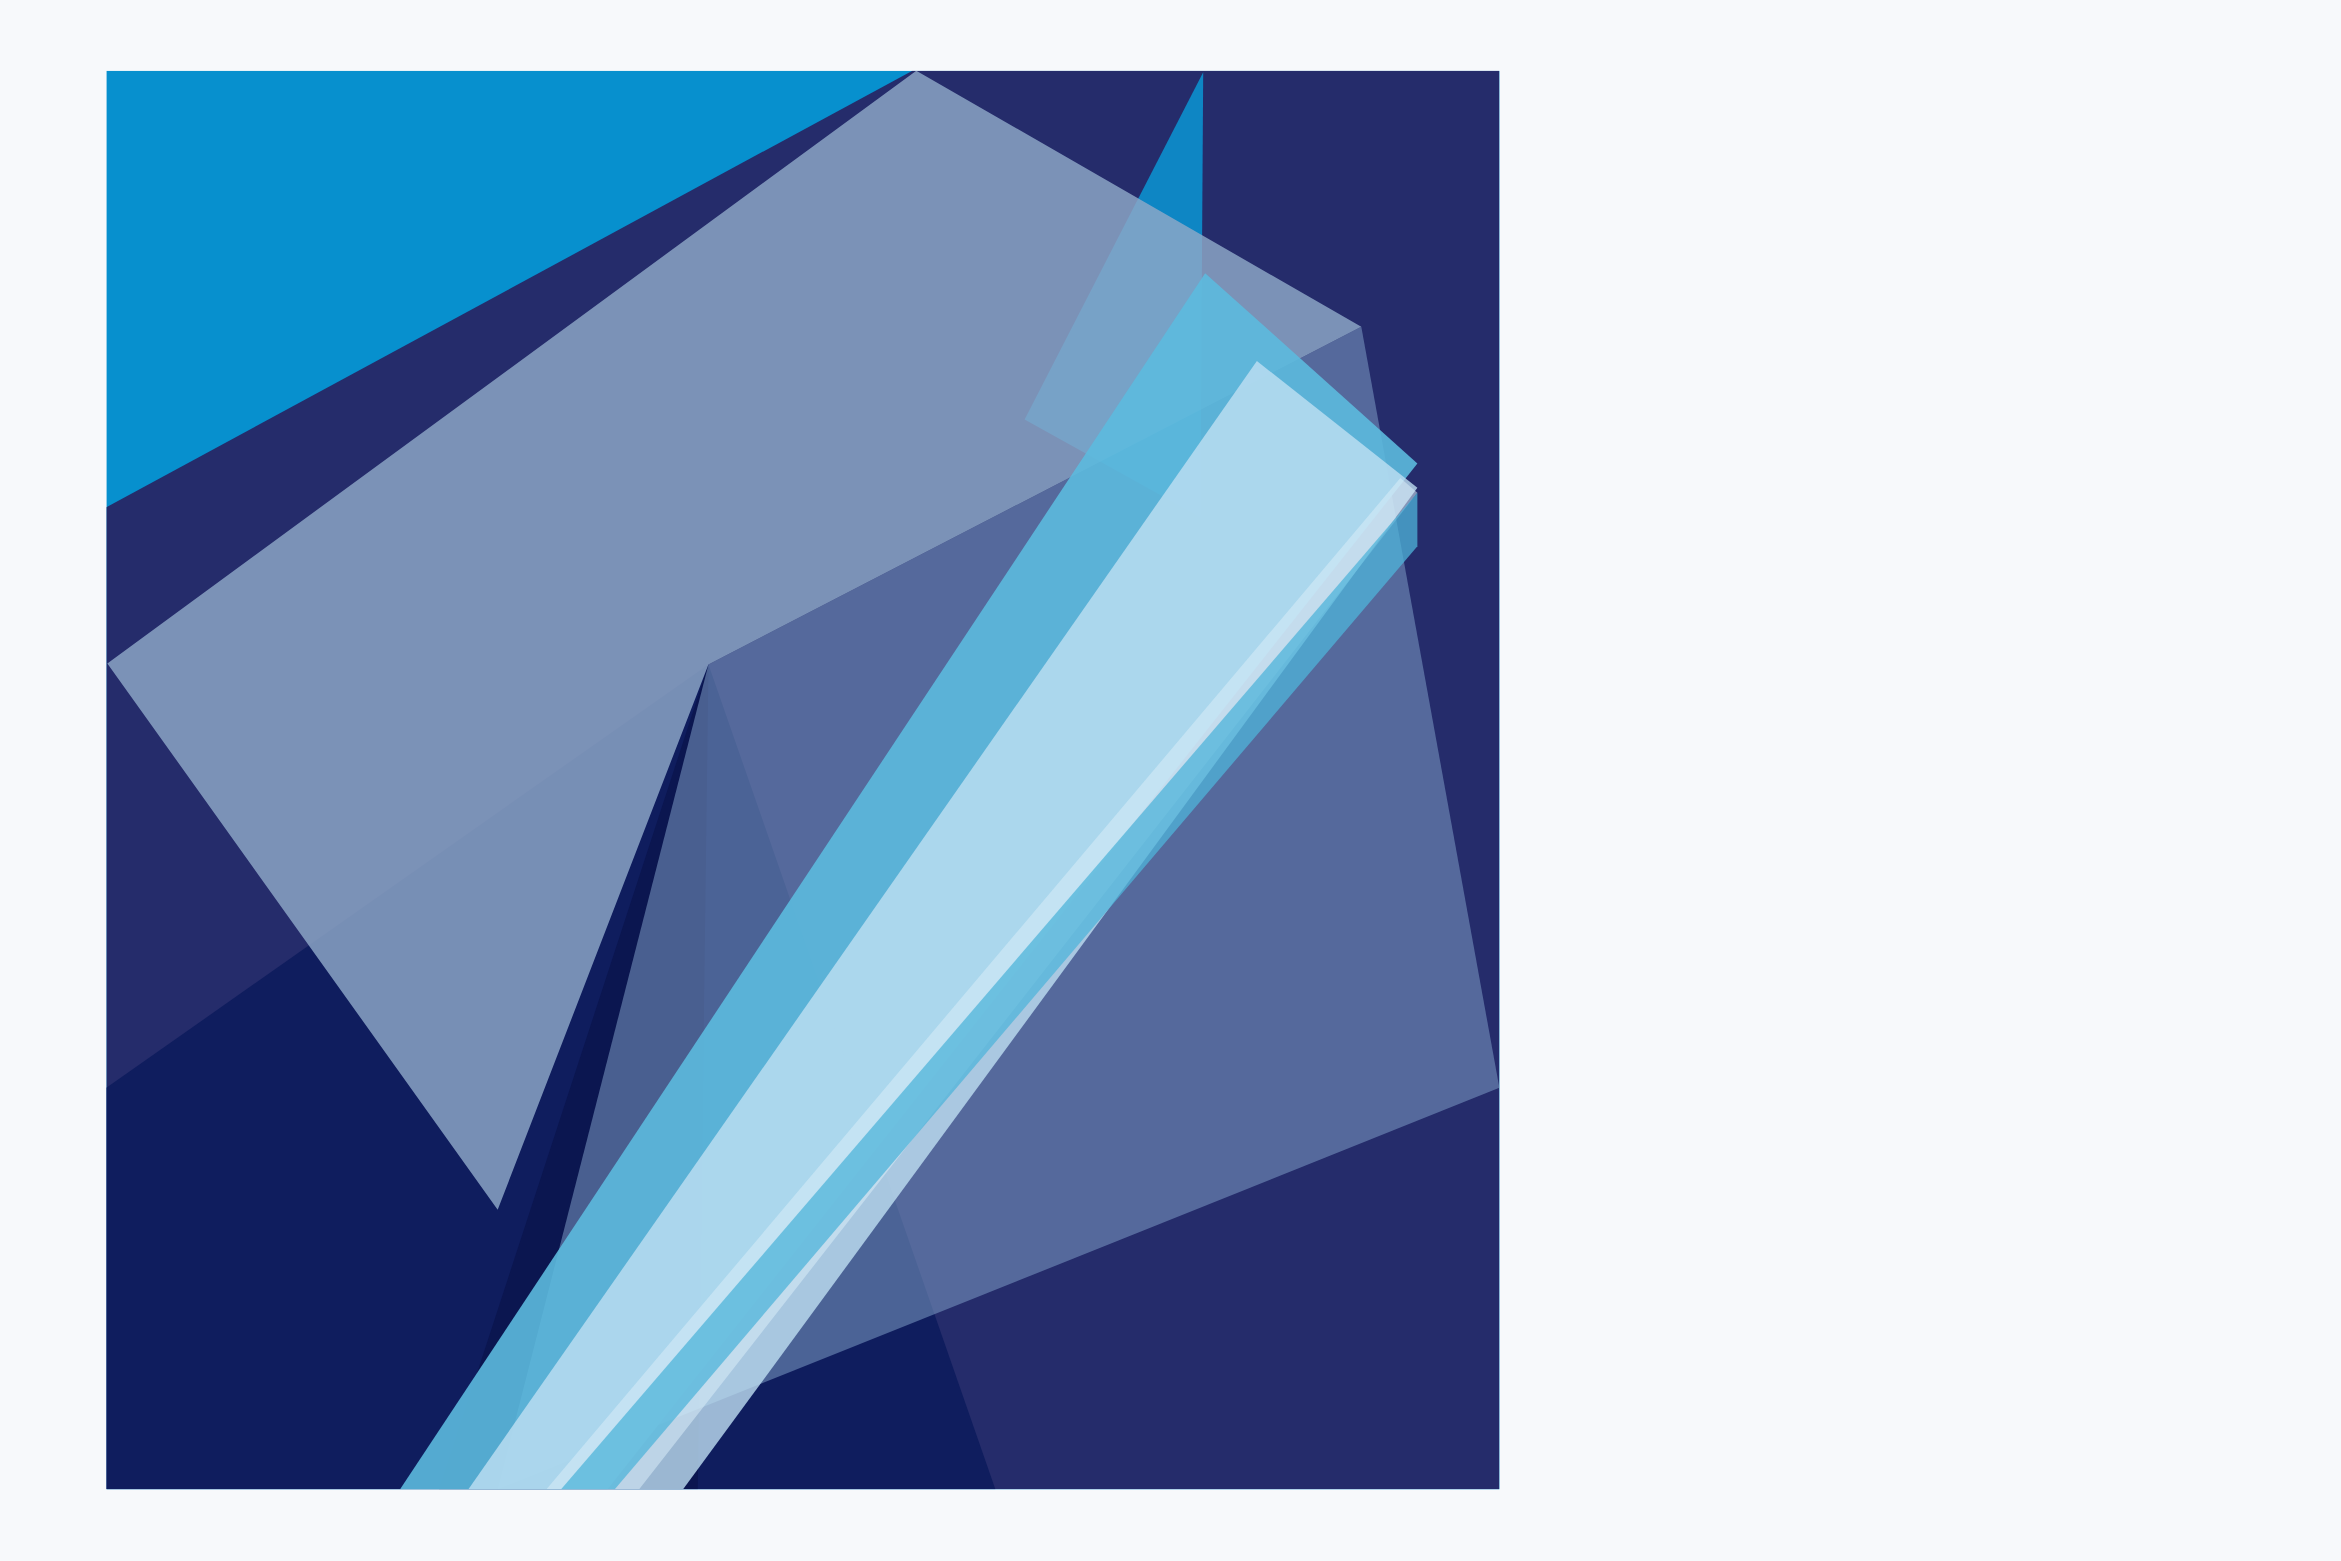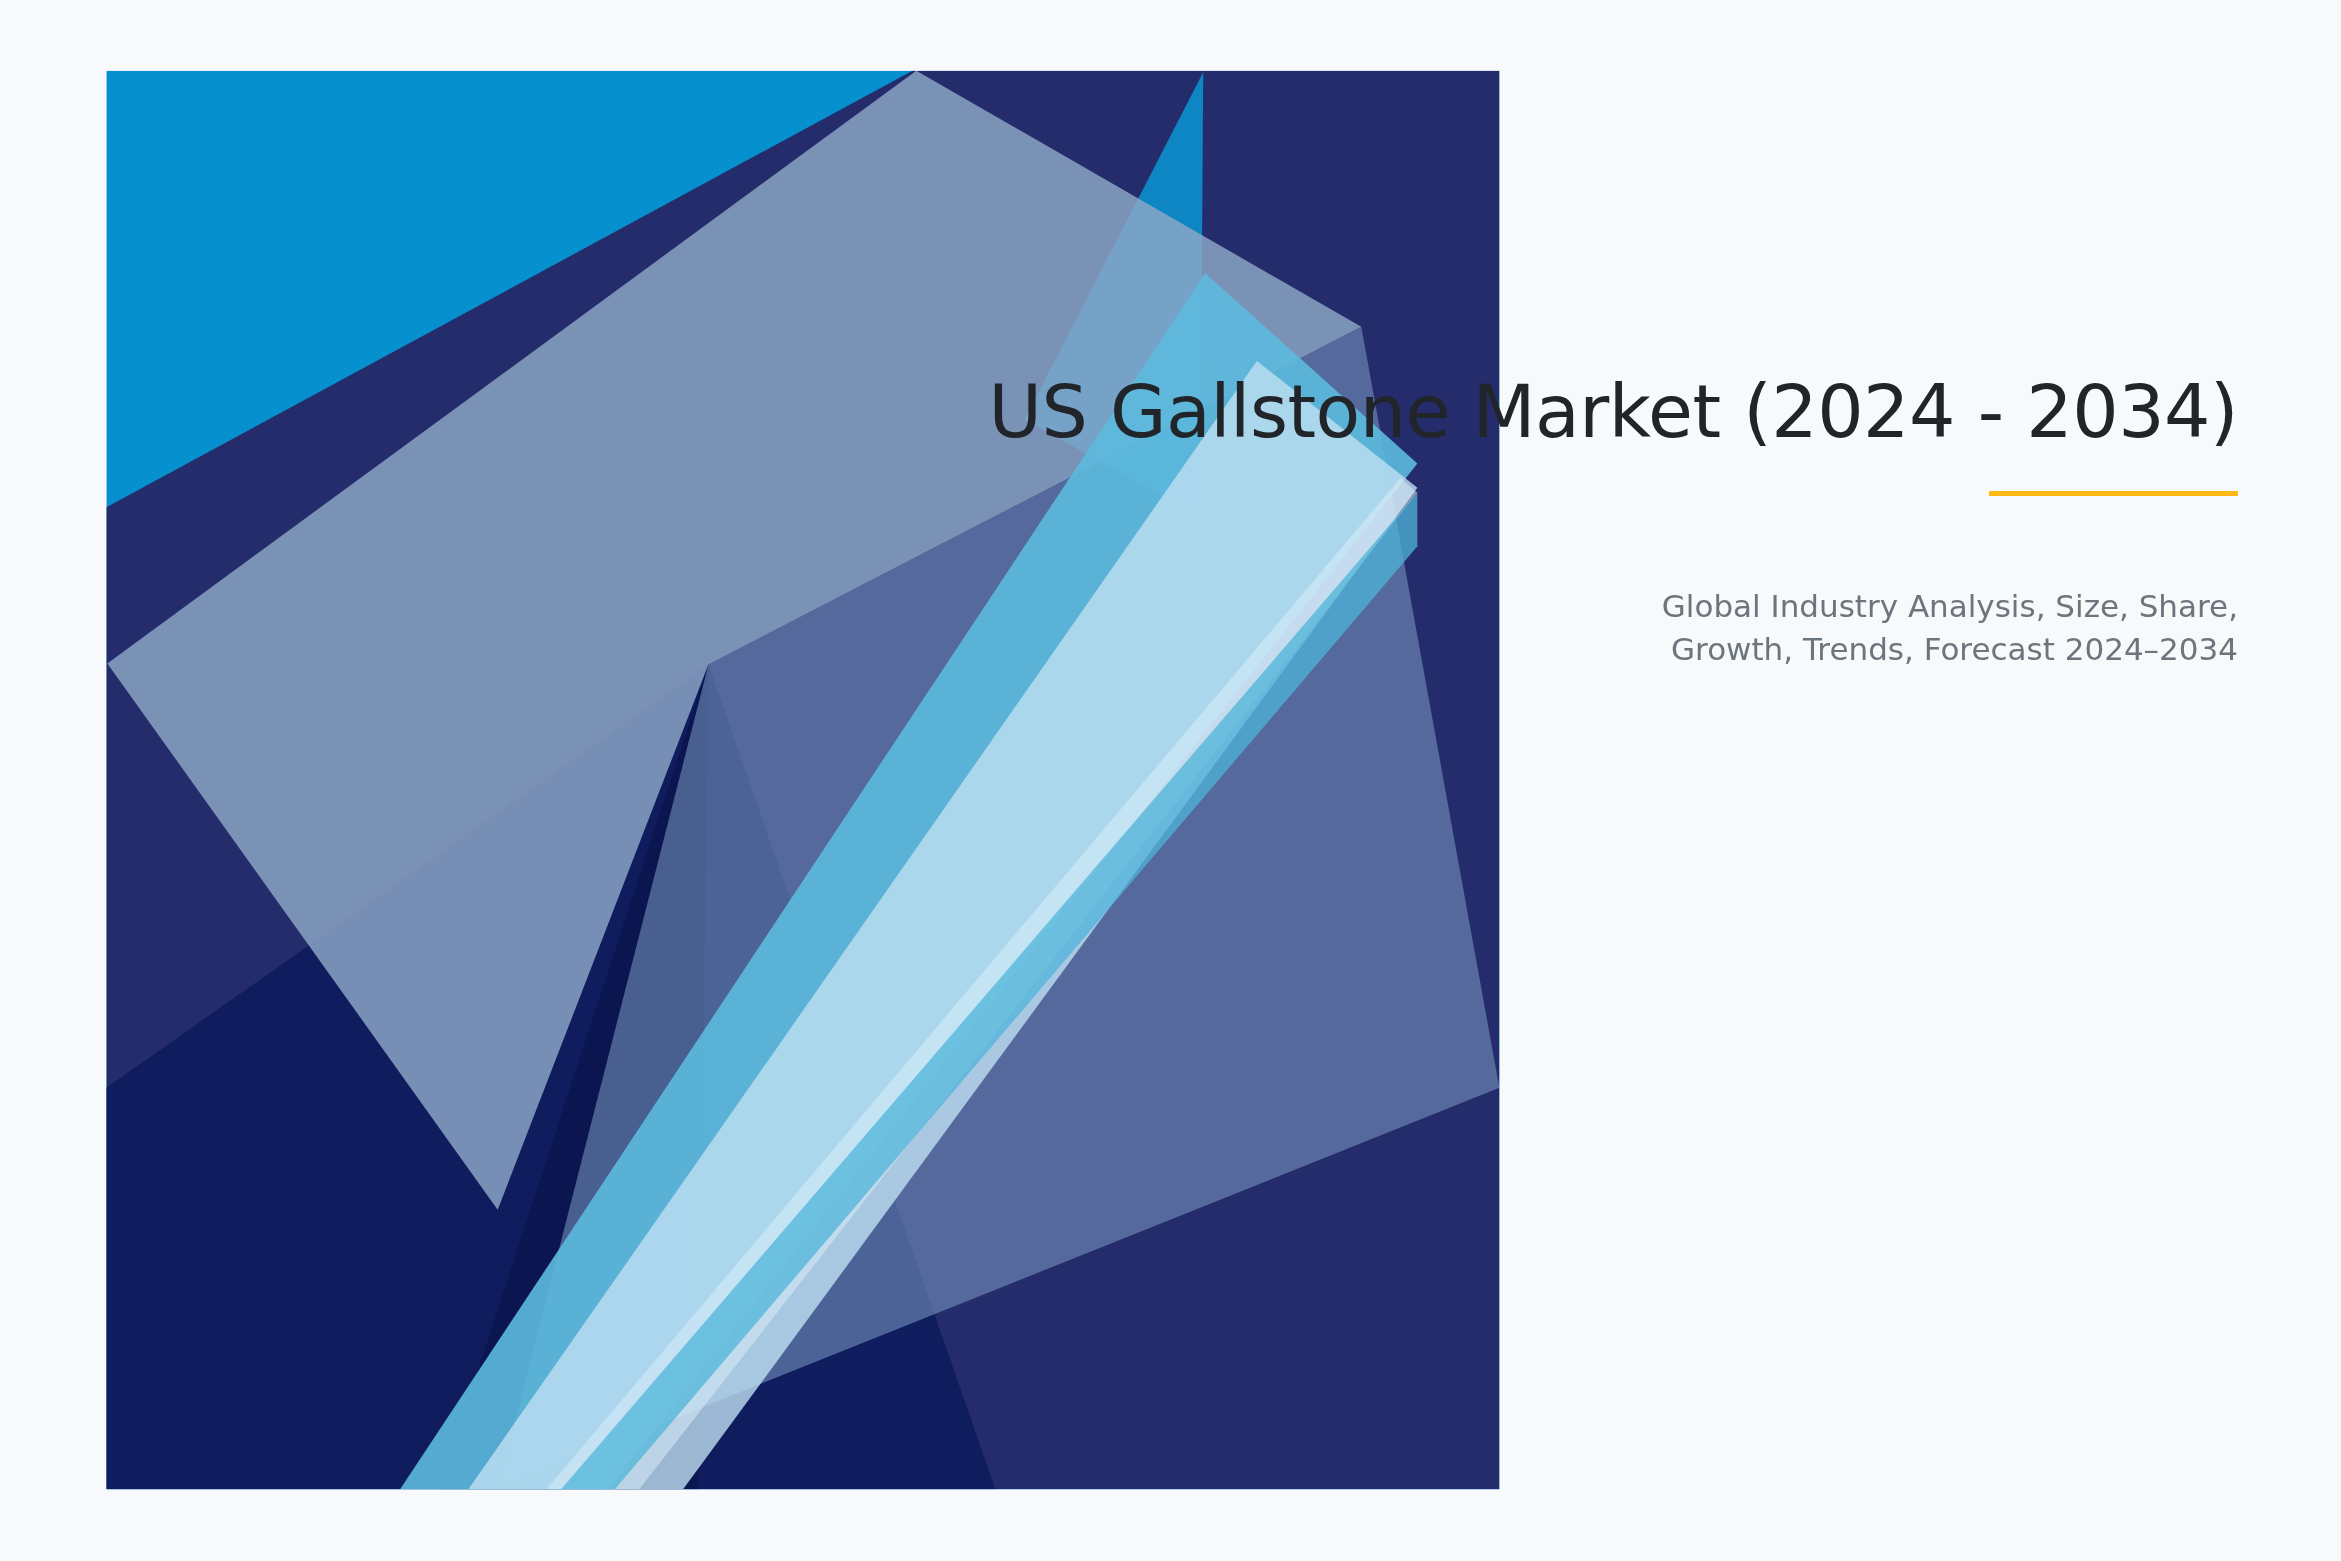--- a/index.html
+++ b/index.html
@@ -110,26 +110,15 @@
 
       <polygon points="2576,740 2905,1000 1400,3053 960,3053" fill="#bfe0f3" opacity="0.80"></polygon>
 
       <polygon points="2870,980 2905,1010 1310,3053 1120,3053" fill="#d8ecf8" opacity="0.55"></polygon>
 
       <polygon points="2905,1010 2905,1120 1260,3053 1150,3053" fill="#4fb4da" opacity="0.75"></polygon>
 
     </g>
   </svg>
 
-  <div id="title-block">
-
-    <h1 id="report-title" style="color: rgb(33, 37, 41);">US Gallstone Market (2024 - 2034)</h1>
-
-    <div id="accent-rule-wrap">
-      <span id="accent-rule" style="background: rgb(255, 183, 20);"></span>
-    </div>
-
-    <p id="report-subtitle" style="color: rgb(108, 117, 125);">Global Industry Analysis, Size, Share, Growth, Trends, Forecast 2024–2034</p>
-
-  </div>
 
 </div>
 
 
 </body></html>

